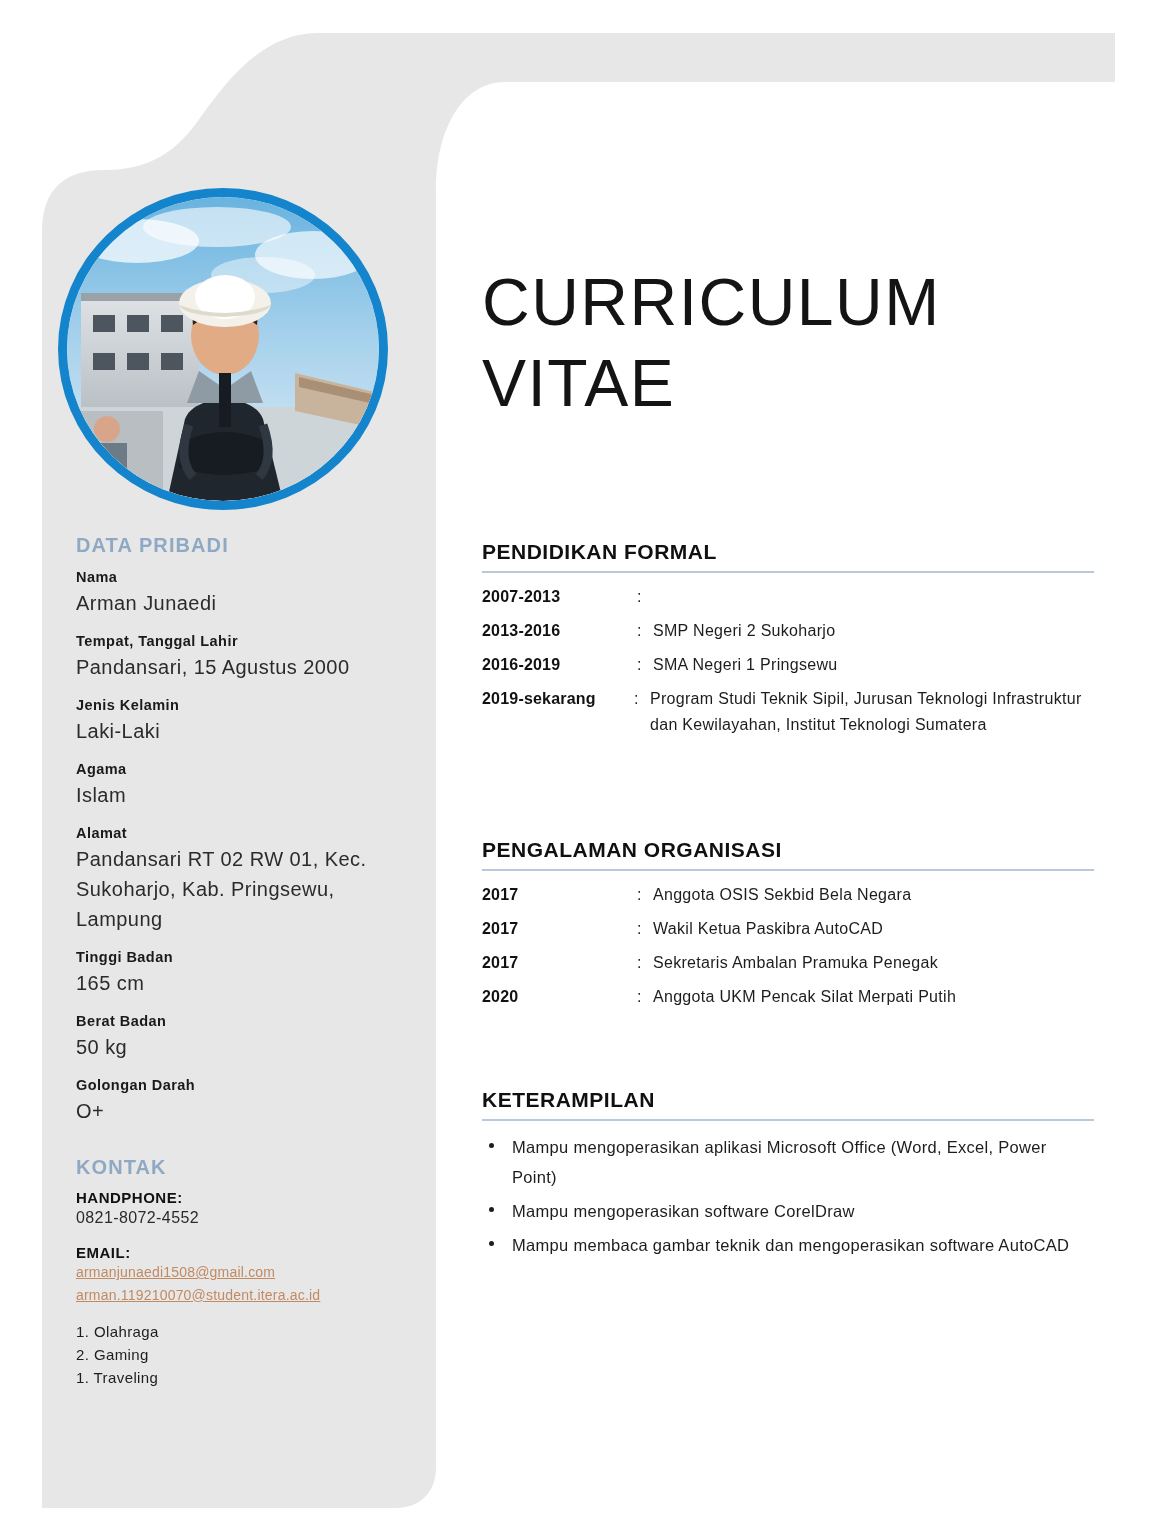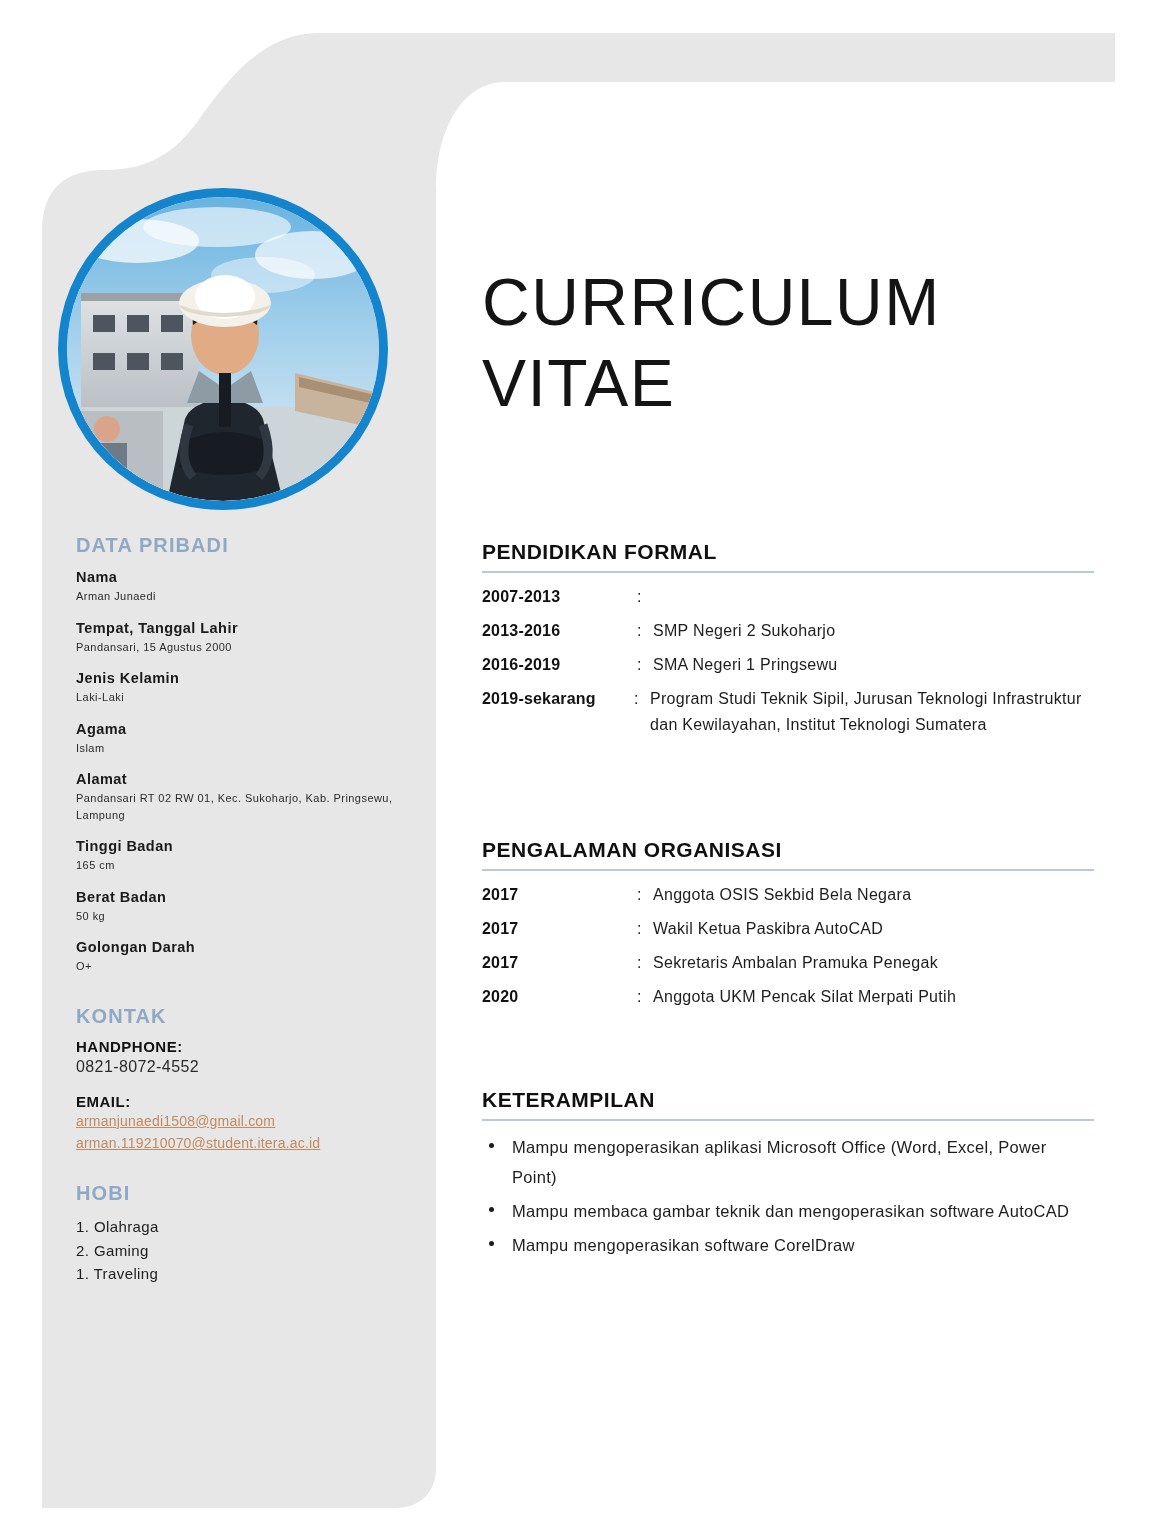--- a/index.html
+++ b/index.html
@@ -65,21 +65,21 @@
 
   .field { margin-bottom: 13px; }
   .field-label {
     font-size: 14.5px;
     font-weight: bold;
     color: #1a1a1a;
     letter-spacing: 0.45px;
     line-height: 1.45;
   }
   .field-value {
-    font-size: 11px;
+    font-size: 20px;
     font-weight: normal;
     color: #2b2b2b;
     letter-spacing: 0.45px;
     line-height: 1.5;
   }
 
   .contact-block { margin-bottom: 14px; }
   .contact-label {
     font-size: 15px;
     font-weight: bold;
@@ -312,21 +312,20 @@
       <div class="contact-label">HANDPHONE:</div>
       <div class="contact-value">0821-8072-4552</div>
     </div>
 
     <div class="contact-block">
       <div class="contact-label">EMAIL:</div>
       <span class="email-link">armanjunaedi1508@gmail.com</span>
       <span class="email-link">arman.119210070@student.itera.ac.id</span>
     </div>
 
-    <h2 class="side-heading hobi">HOBI</h2>
 
     <ul class="hobby-list">
       <li>1. Olahraga</li>
       <li>2. Gaming</li>
       <li>1. Traveling</li>
     </ul>
   </div>
 
   <div class="cv-title">
     <span class="line">CURRICULUM</span>
@@ -388,22 +387,22 @@
     <h2 class="section-title">KETERAMPILAN</h2>
     <div class="section-rule"></div>
 
     <ul class="skill-list">
       <li>
         <span class="bullet"></span>
         <span>Mampu mengoperasikan aplikasi Microsoft Office (Word, Excel, Power Point)</span>
       </li>
       <li>
         <span class="bullet"></span>
-        <span>Mampu membaca gambar teknik dan mengoperasikan software AutoCAD</span>
+        <span>Mampu mengoperasikan software CorelDraw</span>
       </li>
       <li>
         <span class="bullet"></span>
-        <span>Mampu mengoperasikan software CorelDraw</span>
+        <span>Mampu membaca gambar teknik dan mengoperasikan software AutoCAD</span>
       </li>
     </ul>
   </div>
 
 </div>
 
 </body></html>

